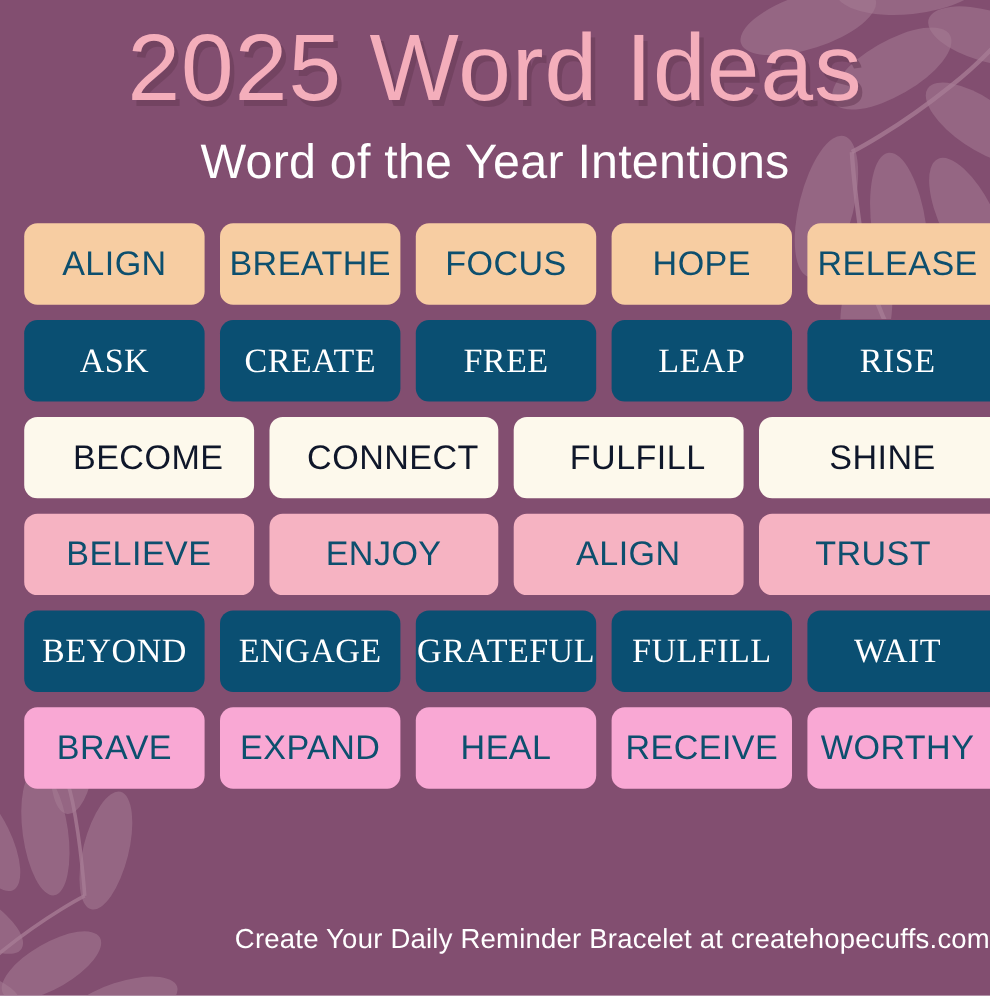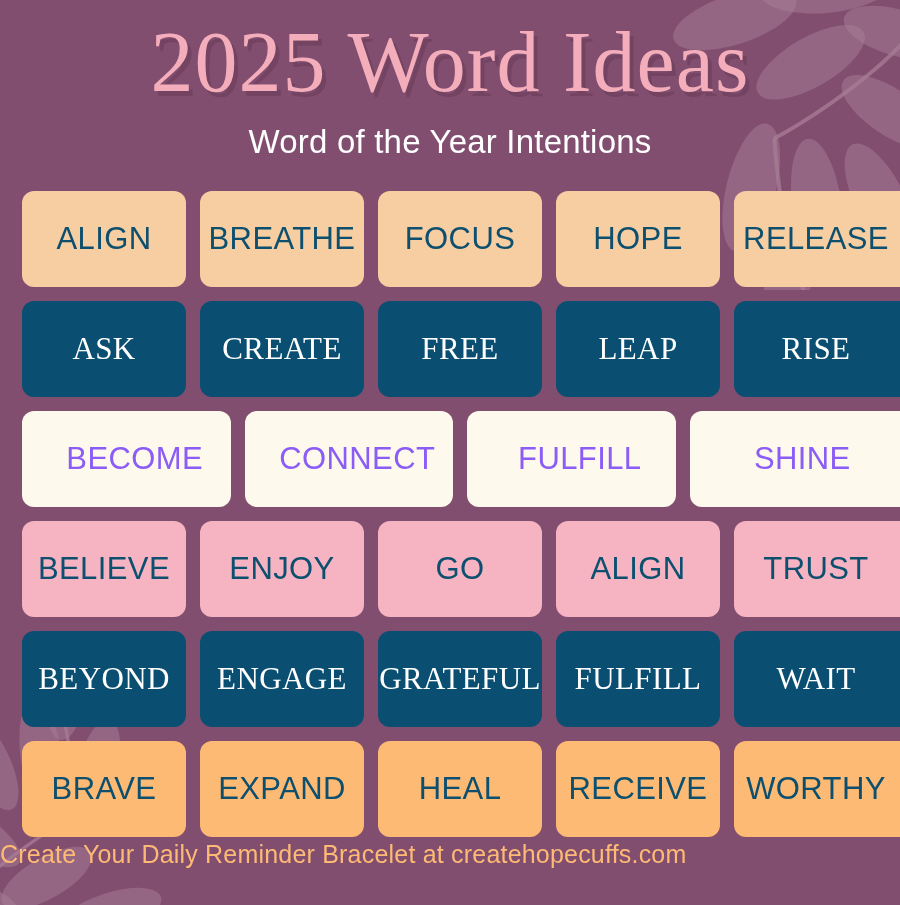--- a/index.html
+++ b/index.html
@@ -40,88 +40,88 @@
   }
 
   
   #header {
     position: relative;
     z-index: 3;
     text-align: center;
     padding-top: 16px;
   }
   #title {
-    font-family: Liberation Serif, serif;
+    font-family: Liberation Sans, sans-serif;
     font-size: 86px;
     line-height: 1.08;
     color: #F4AEBB;
     letter-spacing: 1px;
     margin: 0;
     font-weight: 400;
     text-shadow: 4px 5px 0 rgba(104, 58, 86, 0.55);
     white-space: nowrap;
   }
   #subtitle {
     margin: 14px 0 0 0;
-    font-size: 33px;
+    font-size: 44px;
     font-weight: 400;
     color: #FFFFFF;
     letter-spacing: 0.2px;
   }
 
   
   #word-grid {
     position: relative;
     z-index: 3;
     margin-top: 30px;
     display: flex;
     flex-direction: column;
     gap: 14px;
   }
   .word-row {
     display: flex;
     justify-content: space-between;
     align-items: stretch;
     gap: 14px;
     padding: 0 2px 0 22px;
-    height: 96px;
+    height: 74px;
   }
   .word-chip {
     flex: 1 1 0;
     border-radius: 12px;
     display: flex;
     align-items: center;
     justify-content: center;
     font-size: 31px;
     letter-spacing: 0.4px;
     white-space: nowrap;
     overflow: hidden;
   }
   
   .word-row .word-chip:last-child {
     margin-right: -22px;
     padding-right: 22px;
   }
 
   .chip-peach  { background: #F7CDA2; color: #0D4F6E; }
   .chip-teal   { background: #0A4F72; color: #FFFFFF; font-family: Liberation Serif, serif; }
-  .chip-cream  { background: #FDF9EC; color: #8b5cf6; padding-left: 17px; }
+  .chip-cream  { background: #FDF9EC; color: #0f172a; padding-left: 17px; }
   .chip-pink   { background: #F6B3C2; color: #0D4F6E; }
-  .chip-tan    { background: #fdba74; color: #0D4F6E; }
+  .chip-tan    { background: #f9a8d4; color: #0D4F6E; }
 
   
   #footer {
     position: absolute;
     left: 0;
     right: 0;
     bottom: 36px;
     z-index: 3;
-    text-align: left;
+    text-align: right;
     font-size: 25px;
-    color: #fdba74;
+    color: #ffffff;
     letter-spacing: 0.2px;
   }
 </style>
 </head>
 <body>
 
 <div id="poster">
 
   <svg id="sprig-top-right" class="sprig" viewBox="0 0 200 200">
     <g fill="#A87E96" fill-opacity="0.5">
@@ -181,21 +181,20 @@
     <div class="word-row">
       <div class="word-chip chip-cream">BECOME</div>
       <div class="word-chip chip-cream">CONNECT</div>
       <div class="word-chip chip-cream">FULFILL</div>
       <div class="word-chip chip-cream">SHINE</div>
     </div>
 
     <div class="word-row">
       <div class="word-chip chip-pink">BELIEVE</div>
       <div class="word-chip chip-pink">ENJOY</div>
-      <div class="word-chip chip-pink">GO</div>
       <div class="word-chip chip-pink">ALIGN</div>
       <div class="word-chip chip-pink">TRUST</div>
     </div>
 
     <div class="word-row">
       <div class="word-chip chip-teal">BEYOND</div>
       <div class="word-chip chip-teal">ENGAGE</div>
       <div class="word-chip chip-teal">GRATEFUL</div>
       <div class="word-chip chip-teal">FULFILL</div>
       <div class="word-chip chip-teal">WAIT</div>

